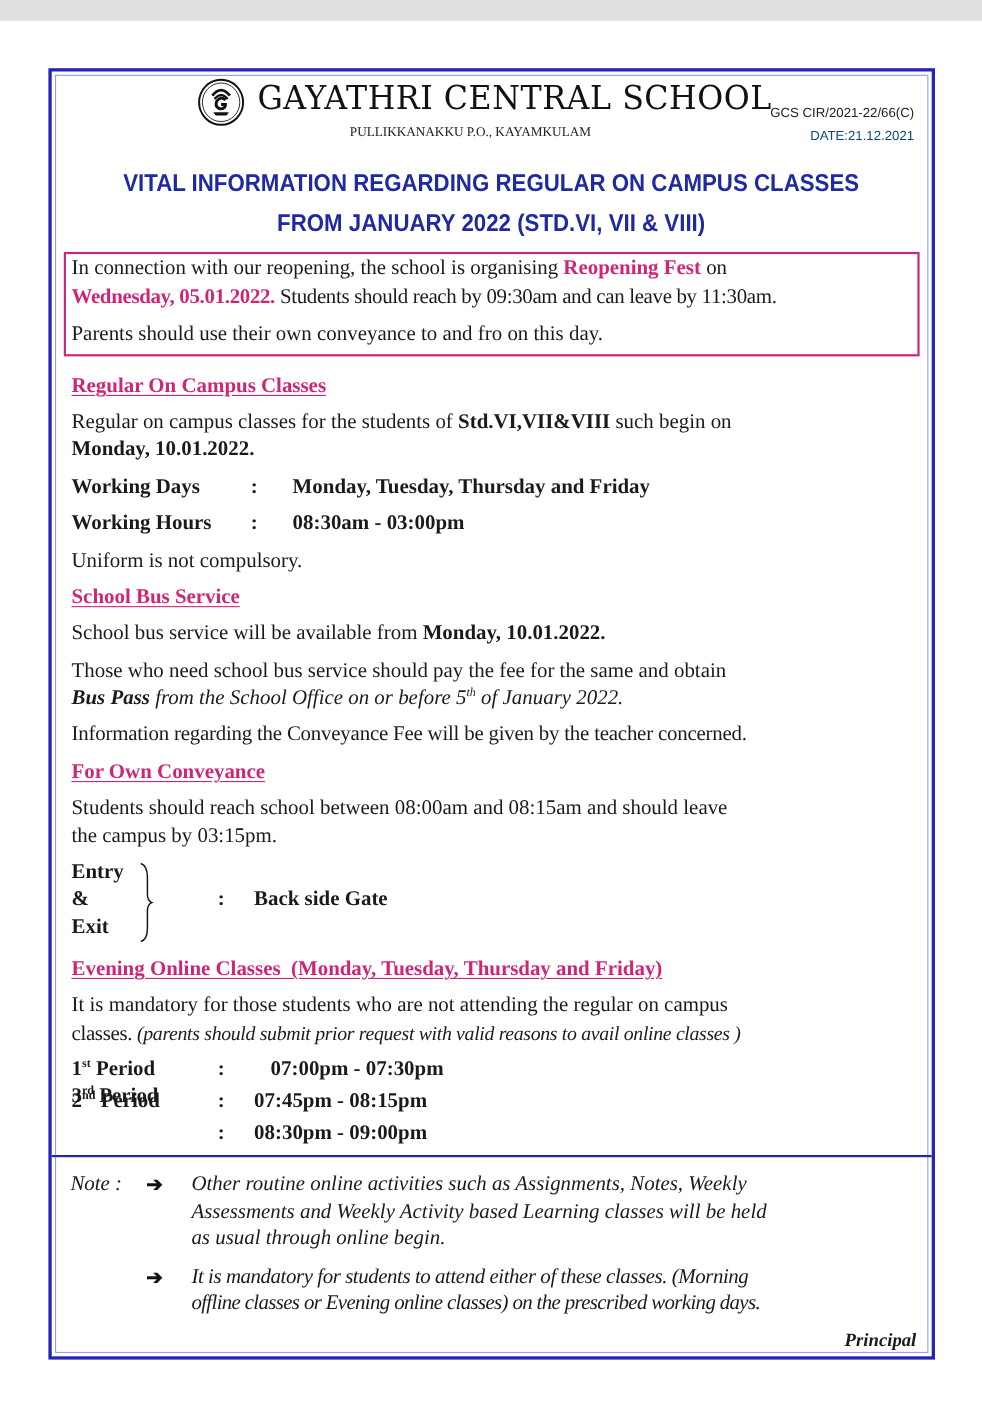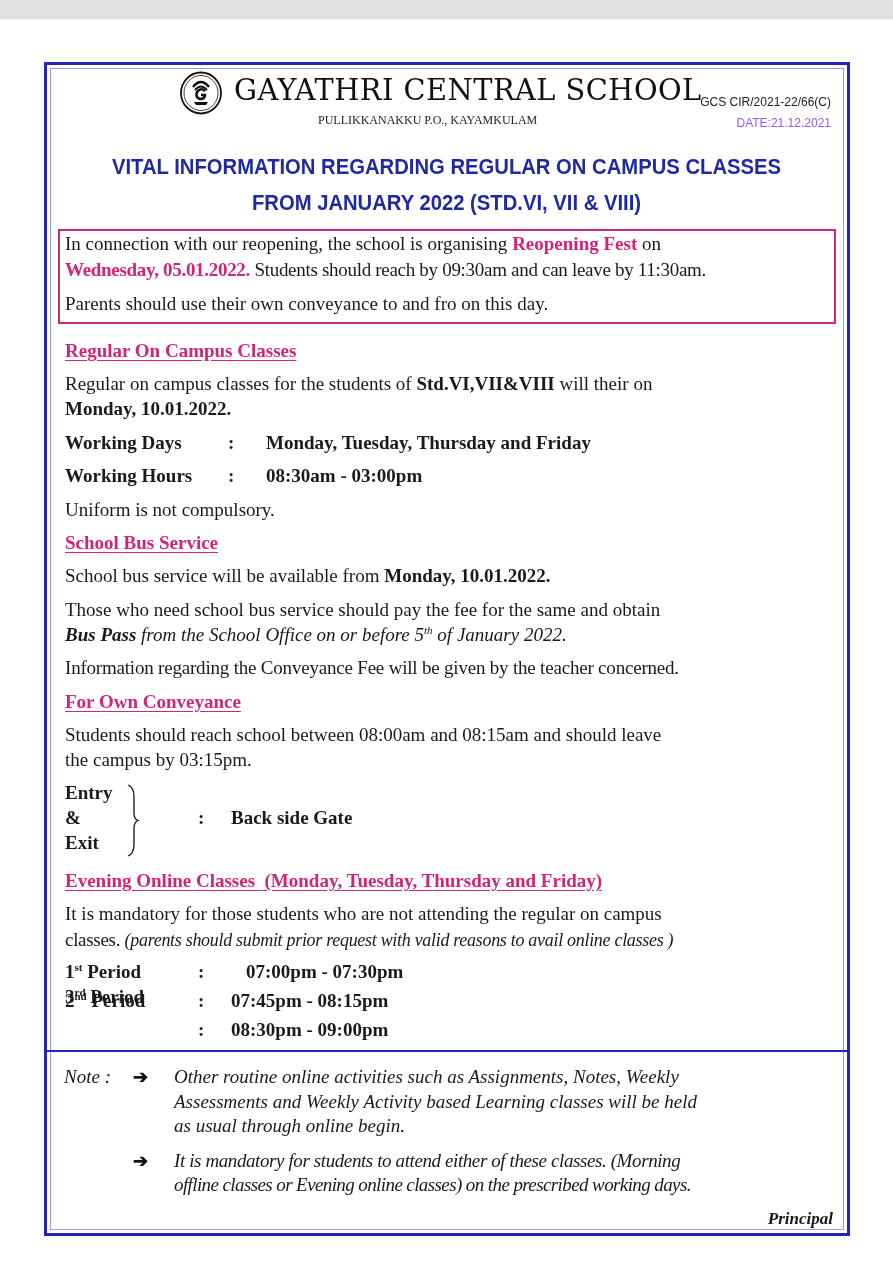--- a/index.html
+++ b/index.html
@@ -19,21 +19,21 @@
   .abs { position: absolute; white-space: nowrap; }
 
   
   .logo { position: absolute; left: 179px; top: 71px; width: 44px; height: 44px; }
   .school-name {
     position: absolute; left: 234px; top: 72px; font-family: "DejaVu Serif", serif;
     font-size: 30px; letter-spacing: 0.5px; color: #111; transform: scaleX(0.96); transform-origin: left top;
   }
   .address { position: absolute; left: 318px; top: 113px; font-size: 12px; font-family: "Liberation Serif", serif; color: #222; }
   .circ-ref { position: absolute; right: 62px; top: 95px; font-size: 12px; font-family: "Liberation Sans", sans-serif; color: #222; }
-  .circ-date { position: absolute; right: 62px; top: 116px; font-size: 12px; font-family: "Liberation Sans", sans-serif; color: #8b5cf6; }
+  .circ-date { position: absolute; right: 62px; top: 116px; font-size: 12px; font-family: "Liberation Sans", sans-serif; color: #0c4a6e; }
 
   .title {
     position: absolute; left: 0; width: 893px; text-align: center; color: #1f2aa0;
     font-family: "Liberation Sans", sans-serif; font-weight: bold; font-size: 22px; transform: scaleX(0.92);
   }
 
   .pink-box {
     position: absolute; left: 58px; top: 229px; width: 778px; height: 95px;
     border: 2px solid #c8297a; box-sizing: border-box;
   }
@@ -87,21 +87,21 @@
 <div class="abs txt" style="left:65px; top:233px;">
   <span>In connection with our reopening, the school is organising </span><span class="pink">Reopening Fest</span><span> on</span>
 </div>
 <div class="abs txt" style="left:65px; top:259px; letter-spacing:-0.3px;">
   <span class="pink">Wednesday, 05.01.2022.</span><span>  Students should reach by 09:30am and can leave by 11:30am.</span>
 </div>
 <div class="abs txt" style="left:65px; top:293px;">Parents should use their own conveyance to and fro on this day.</div>
 
 <div class="heading abs" style="left:65px; top:340px;">Regular On Campus Classes</div>
 <div class="abs txt" style="left:65px; top:373px;">
-  <span>Regular on campus classes for the students of </span><b>Std.VI,VII&amp;VIII</b><span> will their on</span>
+  <span>Regular on campus classes for the students of </span><b>Std.VI,VII&amp;VIII</b><span> such begin on</span>
 </div>
 <div class="abs txt" style="left:65px; top:398px;"><b>Monday, 10.01.2022.</b></div>
 
 <div class="abs bold19" style="left:65px; top:432px;">Working Days</div>
 <div class="abs bold19" style="left:228px; top:432px;">:</div>
 <div class="abs bold19" style="left:266px; top:432px;">Monday, Tuesday, Thursday and Friday</div>
 
 <div class="abs bold19" style="left:65px; top:465px;">Working Hours</div>
 <div class="abs bold19" style="left:228px; top:465px;">:</div>
 <div class="abs bold19" style="left:266px; top:465px;">08:30am - 03:00pm</div>

